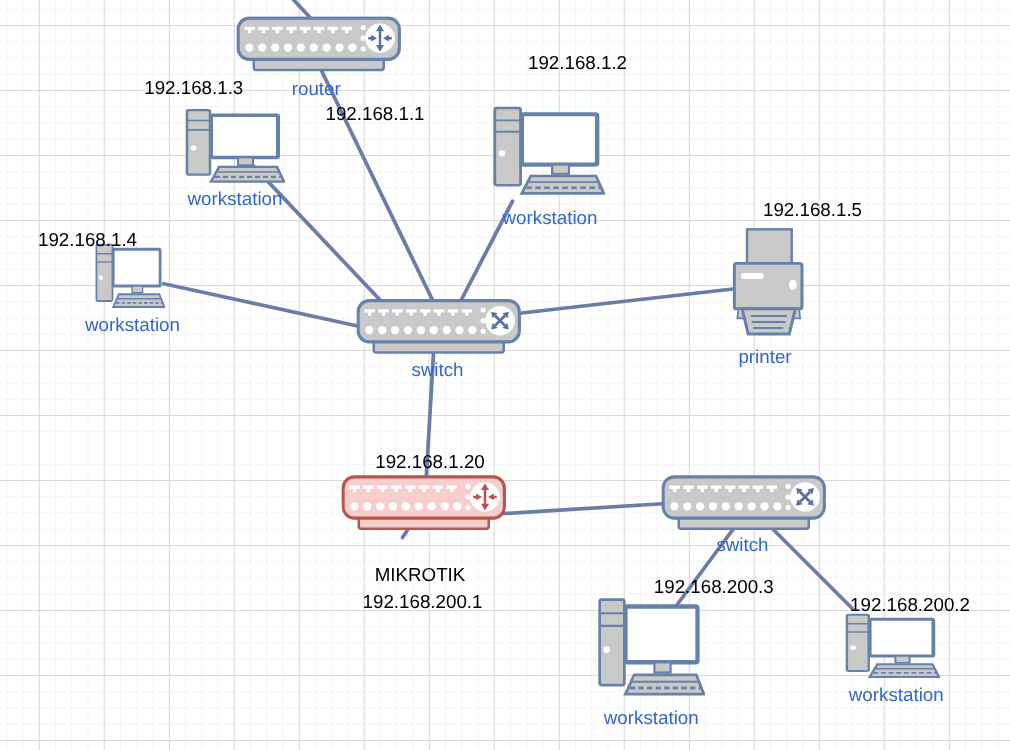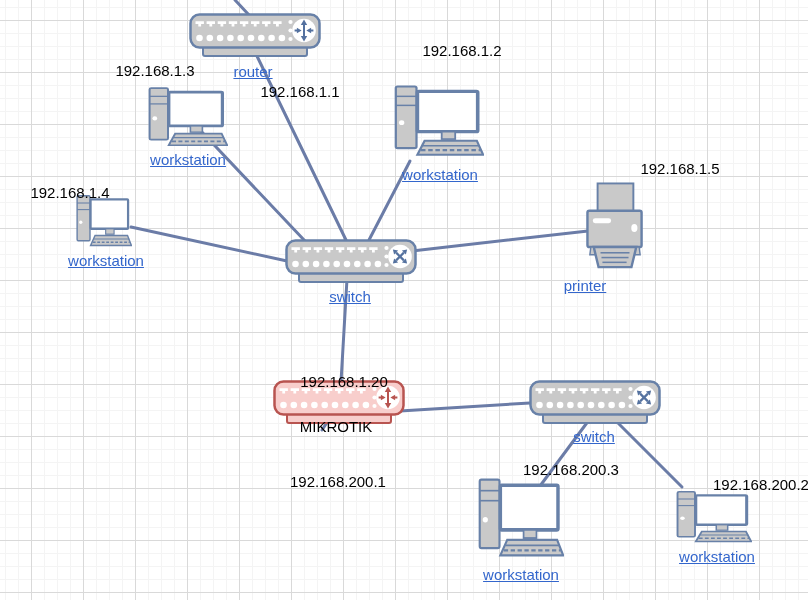--- a/index.html
+++ b/index.html
@@ -19,21 +19,21 @@
   }
   #edges{position:absolute;left:0;top:0;z-index:1;}
   .device{position:absolute;z-index:2;}
   .device svg{display:block;width:100%;height:100%;}
   .lbl{
     position:absolute;z-index:3;
     transform:translateX(-50%);
     font-size:15px;line-height:17px;white-space:nowrap;
   }
   .lbl.ip{color:#000000;}
-  .lbl.type{color:#3366cc;text-decoration:underline;}
+  .lbl.type{color:#3366cc;}
   #symdefs{position:absolute;width:0;height:0;overflow:hidden;}
 </style>
 </head>
 <body>
 
 <svg id="symdefs" xmlns="http://www.w3.org/2000/svg" aria-hidden="true">
   <defs>
     <path id="portT" d="M0 0 h8.4 v2.6 h-2.8 v2.7 h-2.8 v-2.7 h-2.8 z"></path>
     <g id="rack-chrome" fill="#ffffff">
       <use href="#portT" x="6.5" y="8.3"></use>
@@ -196,27 +196,27 @@
   <div class="lbl type" style="left:188px;top:151px">workstation</div>
 
   <div class="lbl ip" style="left:462px;top:42px">192.168.1.2</div>
   <div class="lbl type" style="left:440px;top:166px">workstation</div>
 
   <div class="lbl ip" style="left:70px;top:184px">192.168.1.4</div>
   <div class="lbl type" style="left:106px;top:252px">workstation</div>
 
   <div class="lbl type" style="left:350px;top:288px">switch</div>
 
-  <div class="lbl ip" style="left:680px;top:160px">192.168.1.5</div>
-  <div class="lbl type" style="left:585px;top:277px">printer</div>
-
-  <div class="lbl ip" style="left:344px;top:373px">192.168.1.20</div>
-  <div class="lbl ip" style="left:336px;top:418px">MIKROTIK</div>
+  <div class="lbl ip" style="left:650px;top:160px">192.168.1.5</div>
+  <div class="lbl type" style="left:612px;top:277px">printer</div>
+
+  <div class="lbl ip" style="left:344px;top:361px">192.168.1.20</div>
+  <div class="lbl ip" style="left:336px;top:452px">MIKROTIK</div>
   <div class="lbl ip" style="left:338px;top:473px">192.168.200.1</div>
 
   <div class="lbl type" style="left:594px;top:428px">switch</div>
 
   <div class="lbl ip" style="left:571px;top:461px">192.168.200.3</div>
   <div class="lbl type" style="left:521px;top:566px">workstation</div>
 
-  <div class="lbl ip" style="left:761px;top:476px">192.168.200.2</div>
+  <div class="lbl ip" style="left:728px;top:476px">192.168.200.2</div>
   <div class="lbl type" style="left:717px;top:548px">workstation</div>
 </div>
 
 </body></html>

